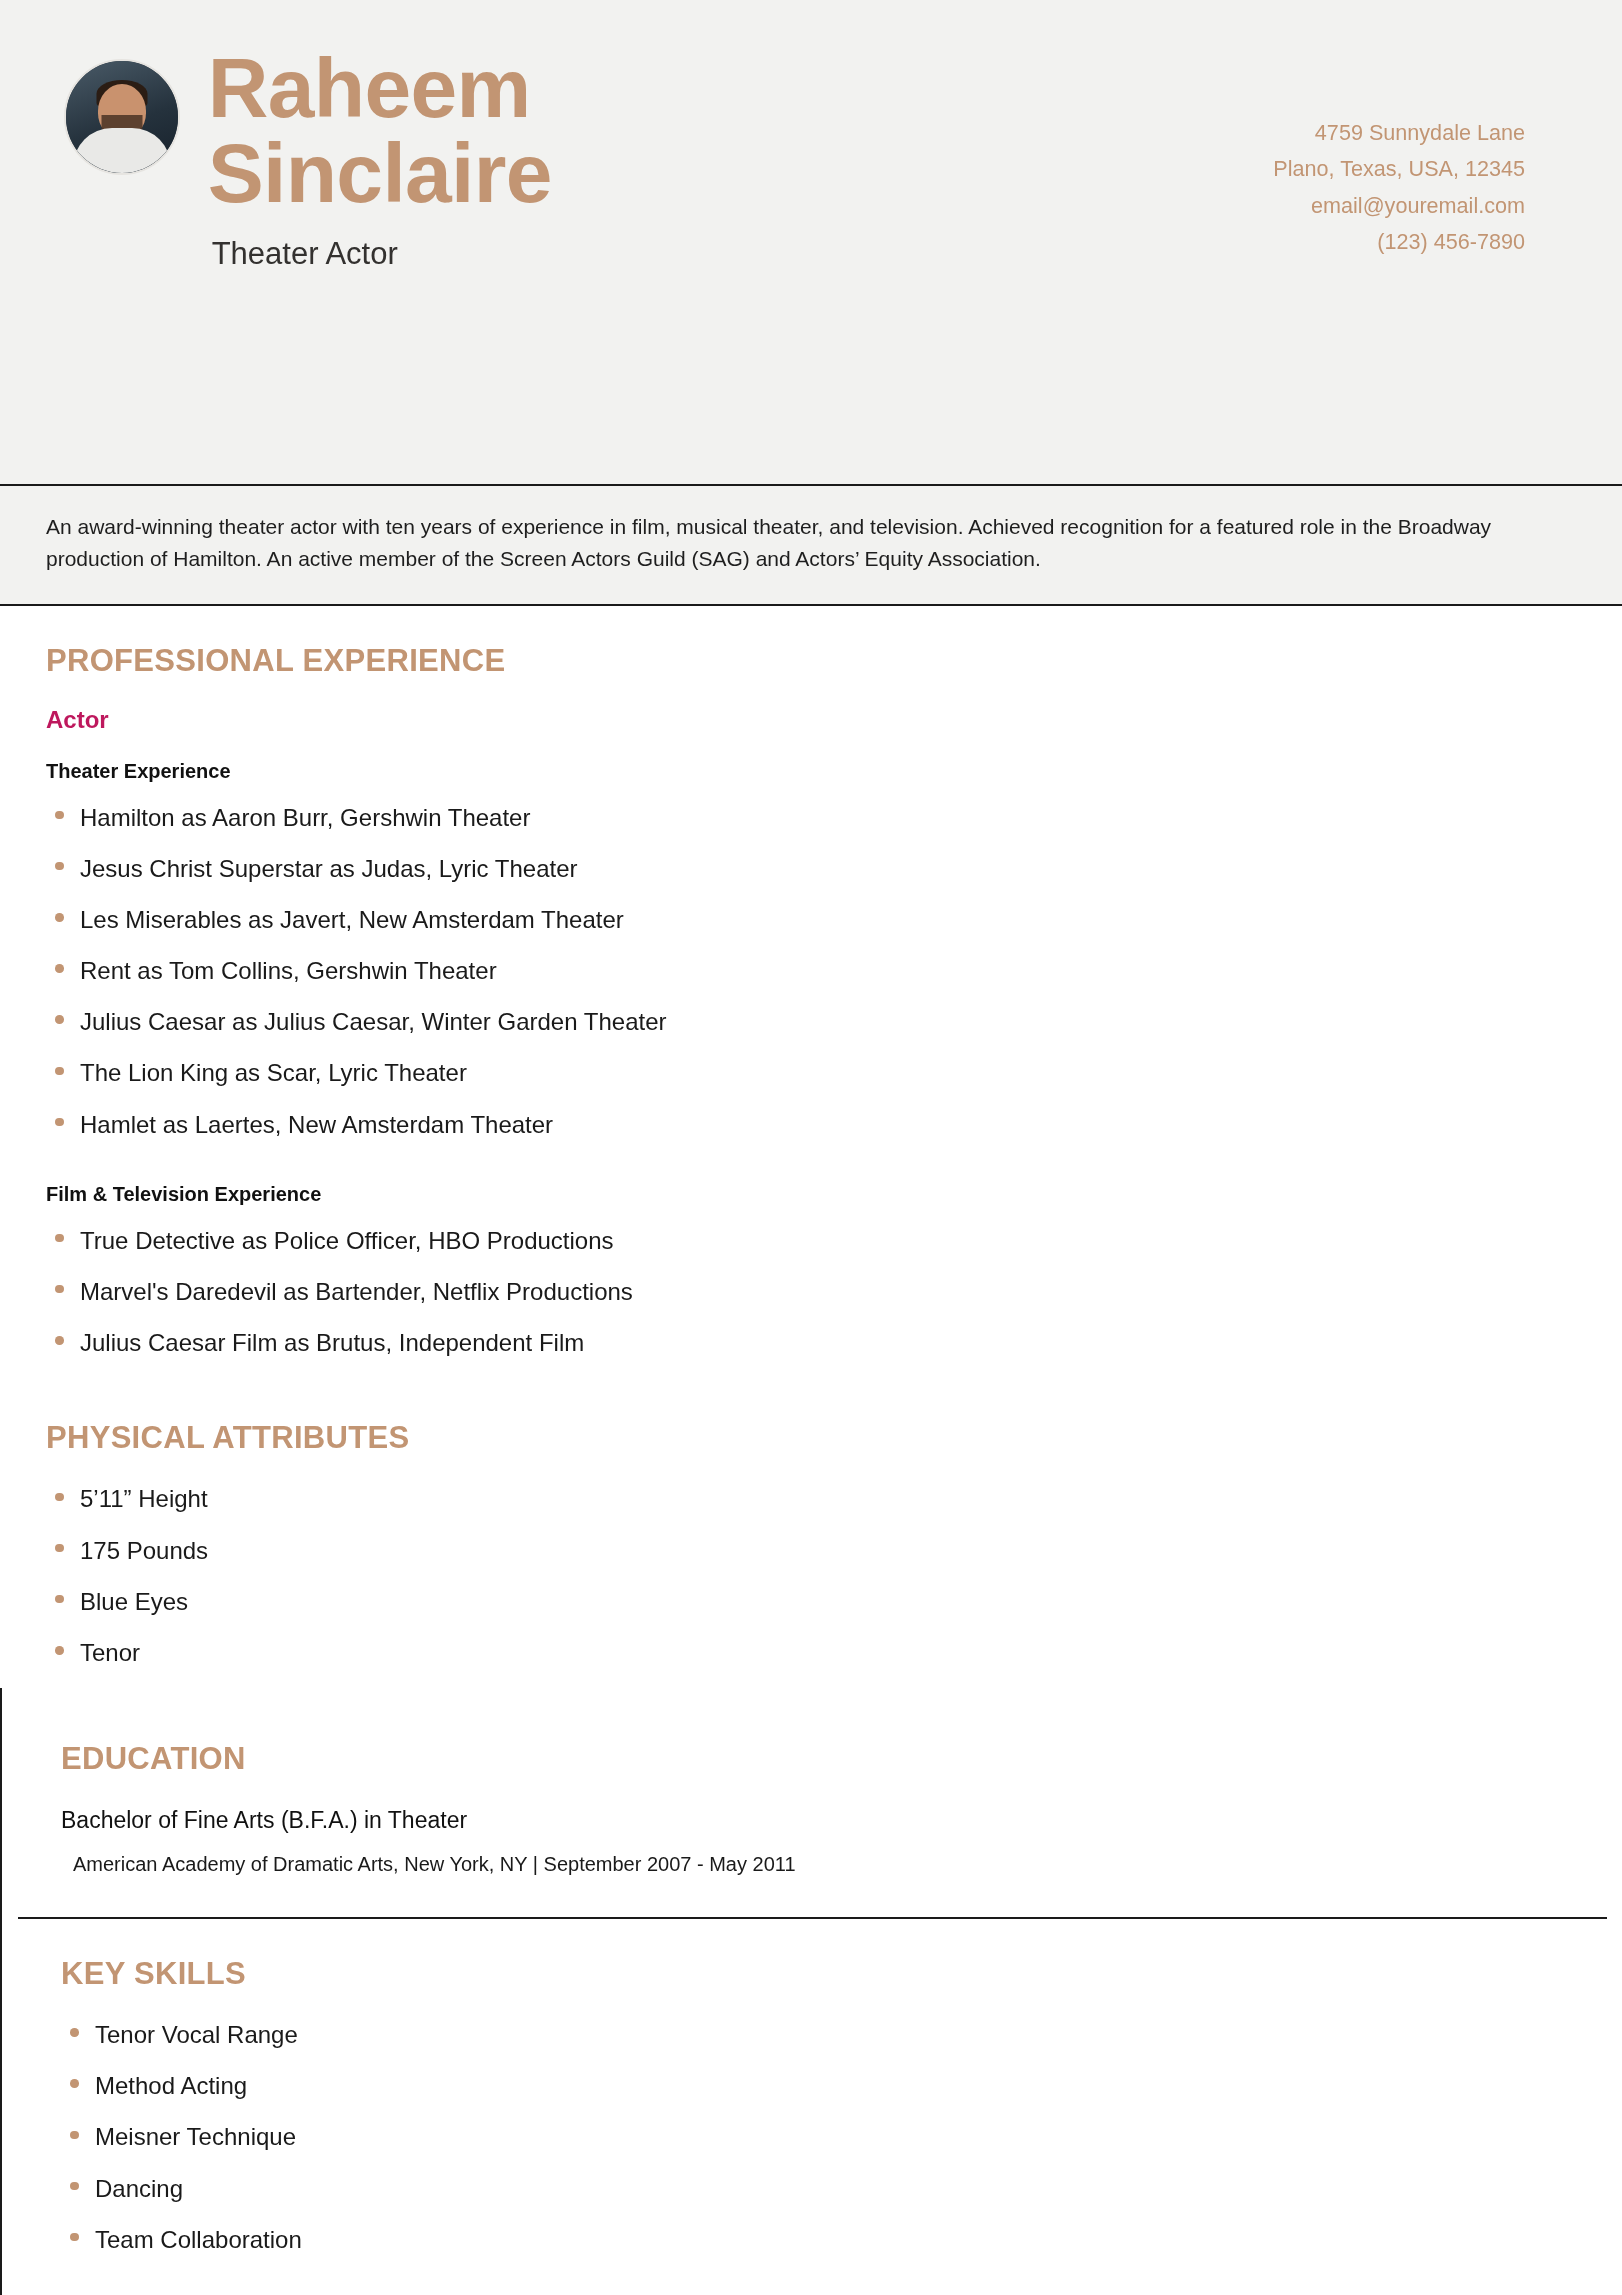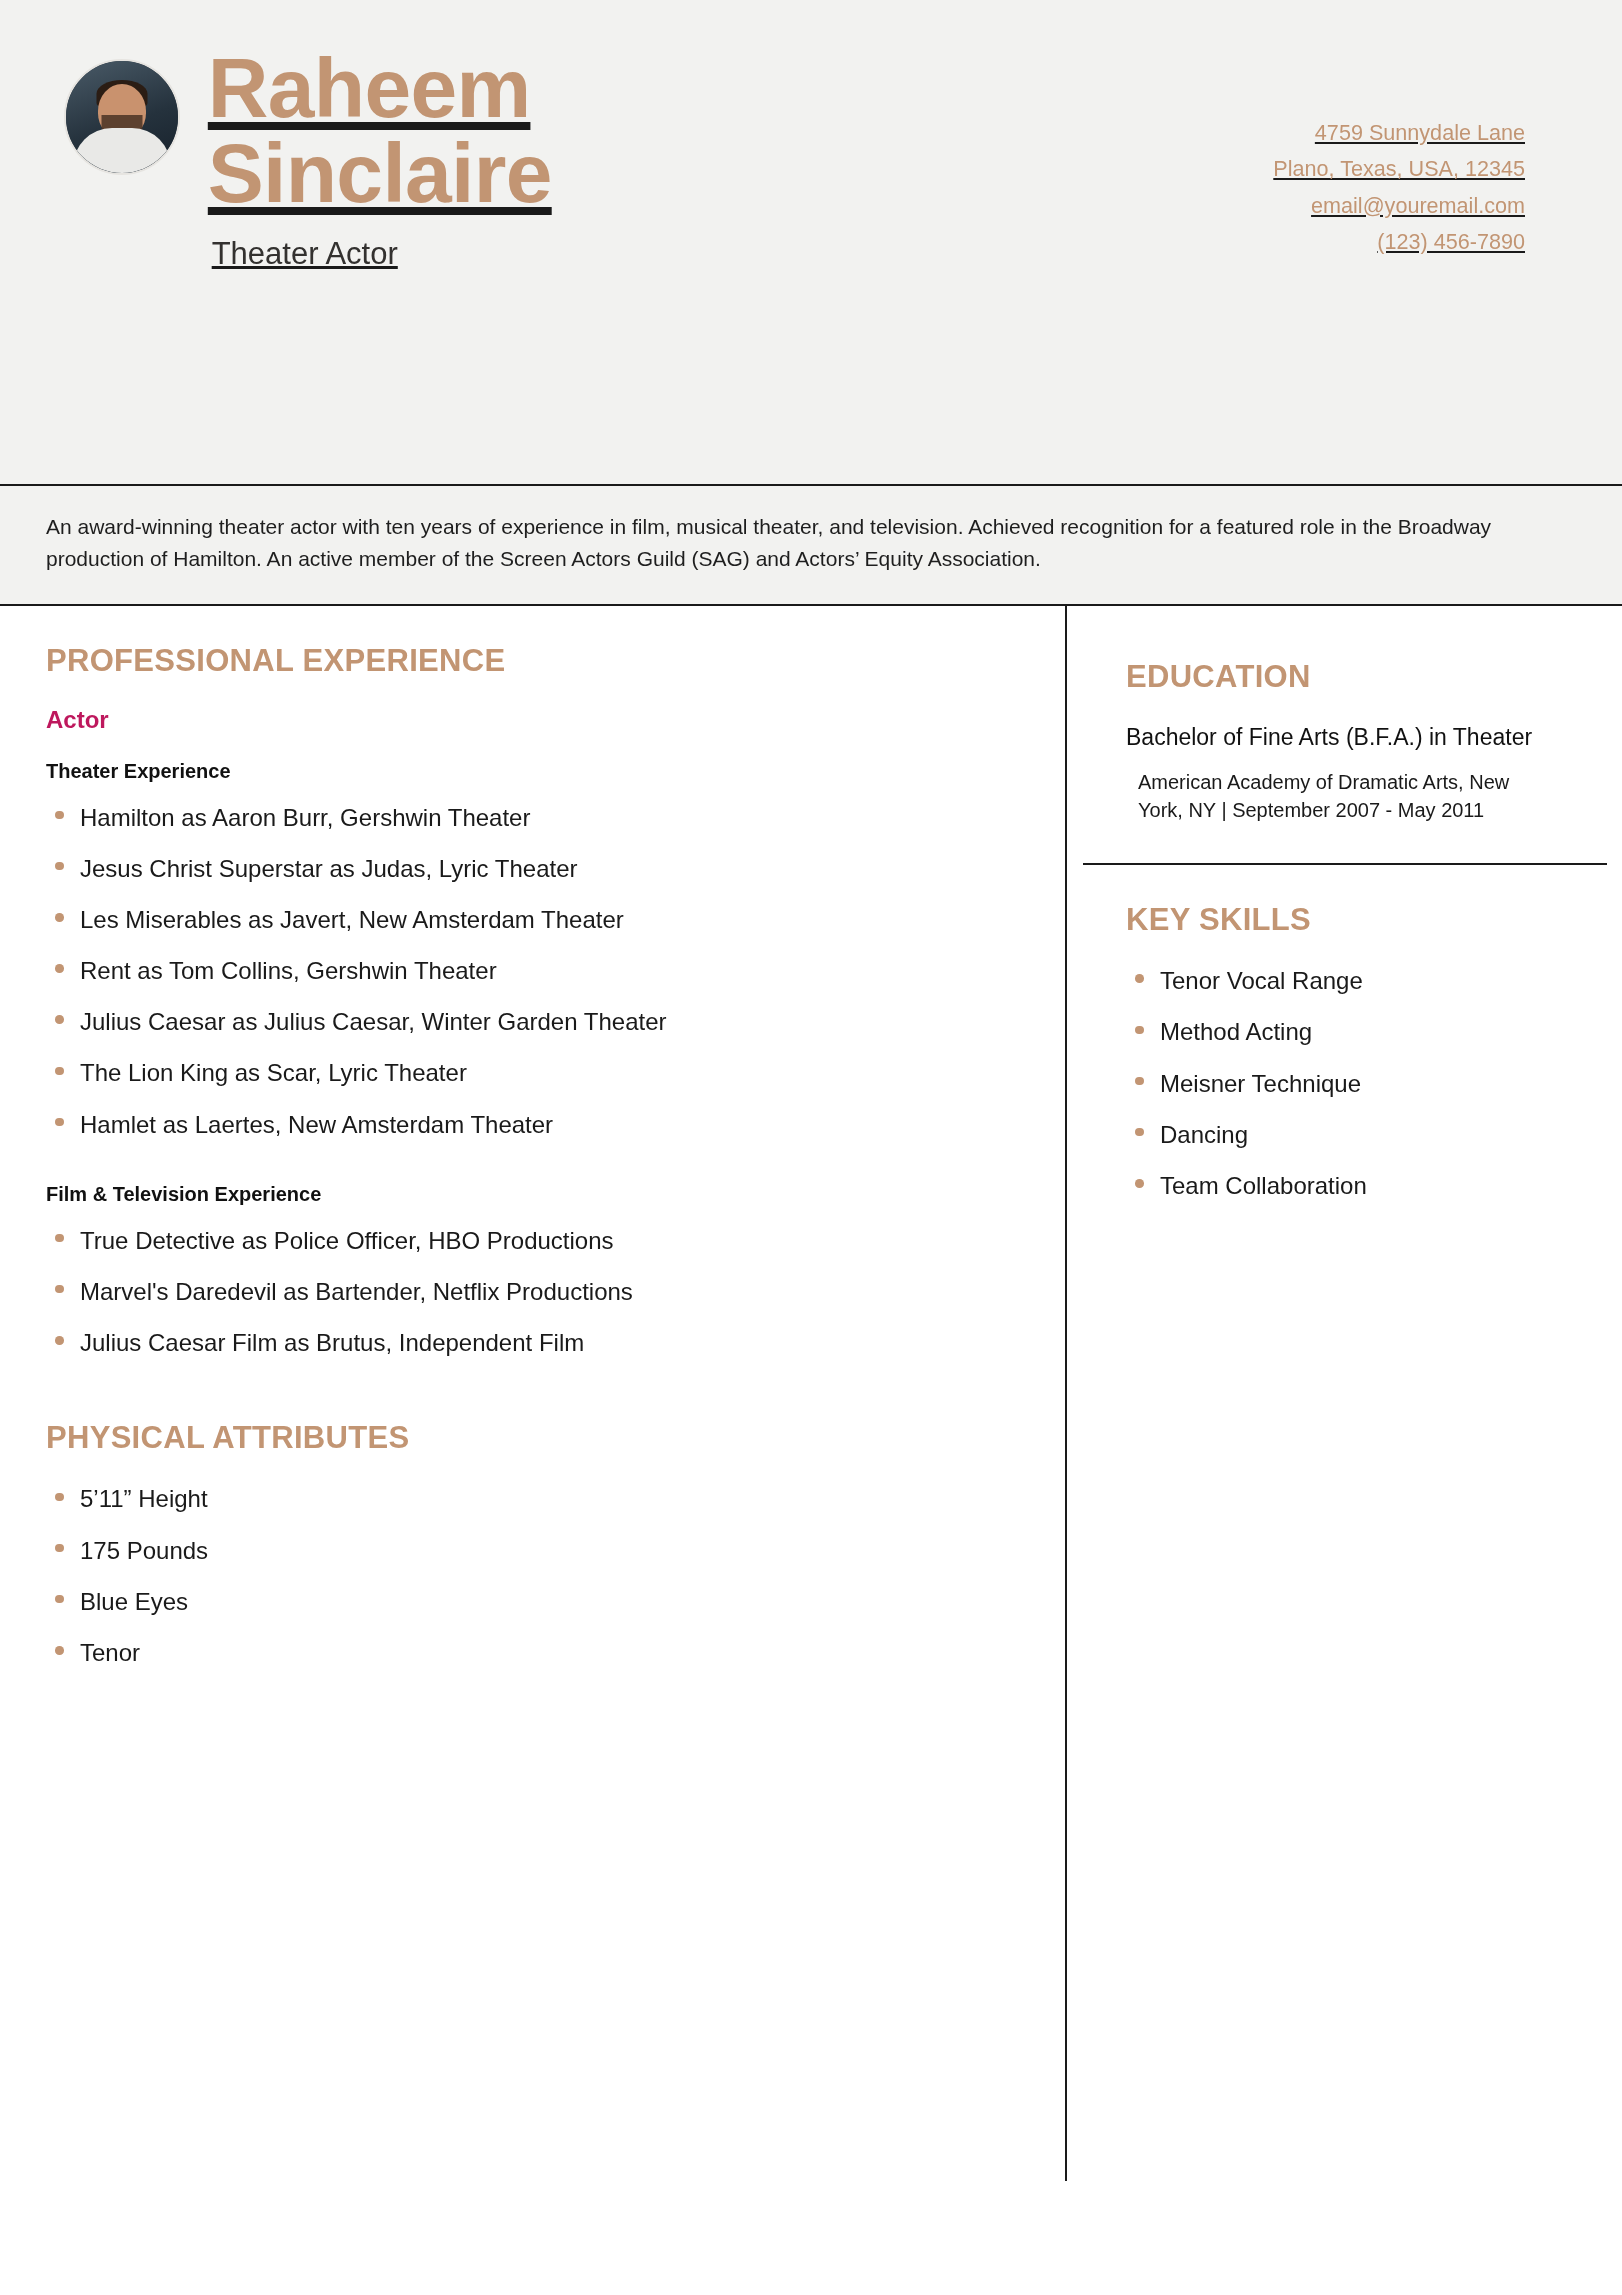--- a/index.html
+++ b/index.html
@@ -23,21 +23,20 @@
 
   
   .header {
     background: #f2f2f0;
     padding: 39px 46px 26px 46px;
     display: flex;
     align-items: flex-start;
     justify-content: space-between;
     box-sizing: border-box;
     min-height: 484px;
-    text-decoration: underline;
   }
   .header-left {
     display: flex;
     align-items: flex-start;
   }
   .avatar {
     width: 116px;
     height: 116px;
     border-radius: 50%;
     overflow: hidden;
@@ -137,20 +136,21 @@
     line-height: 1.52;
     color: #1e1e1e;
     max-width: 1497px;
   }
 
   
   .columns {
     display: flex;
     align-items: stretch;
     height: 1575px;
+    flex-direction: column;
   }
   .col-left {
     width: 1065px;
     box-sizing: border-box;
     padding: 37px 46px 0 46px;
   }
   .col-right {
     flex: 1;
     box-sizing: border-box;
     border-left: 2px solid #1a1a1a;

